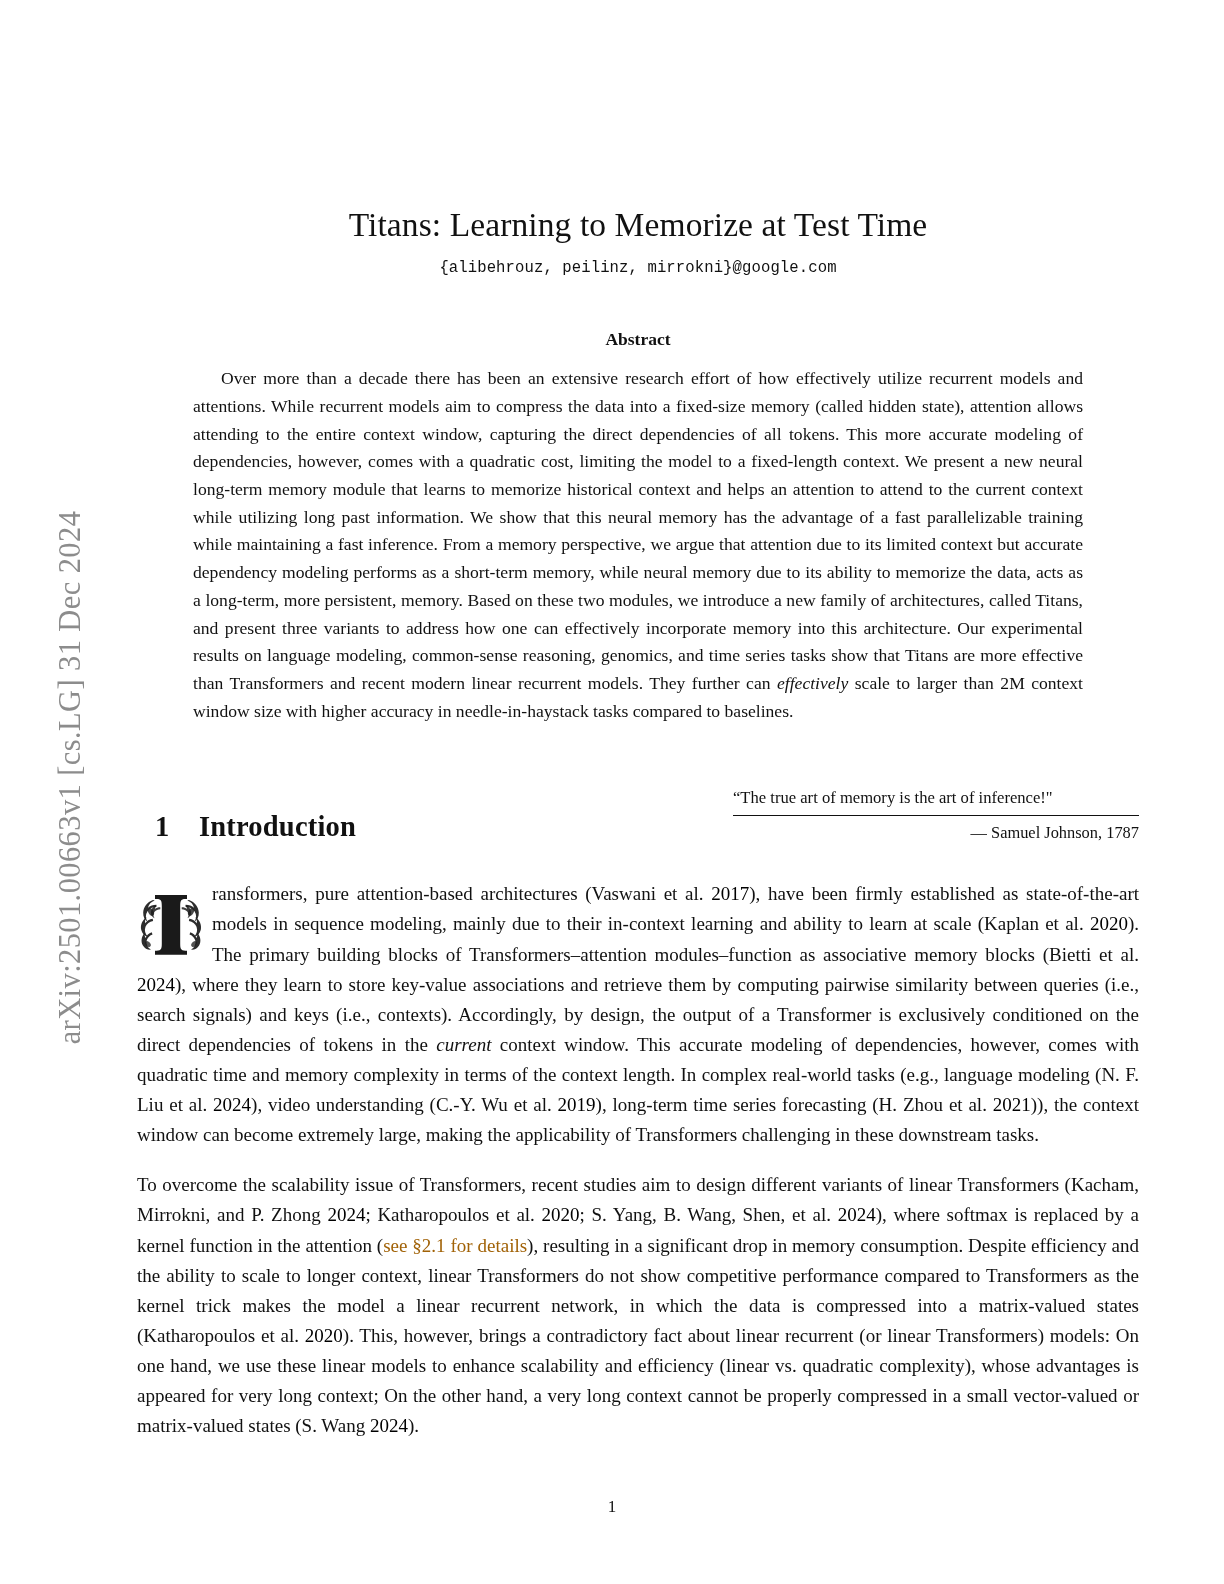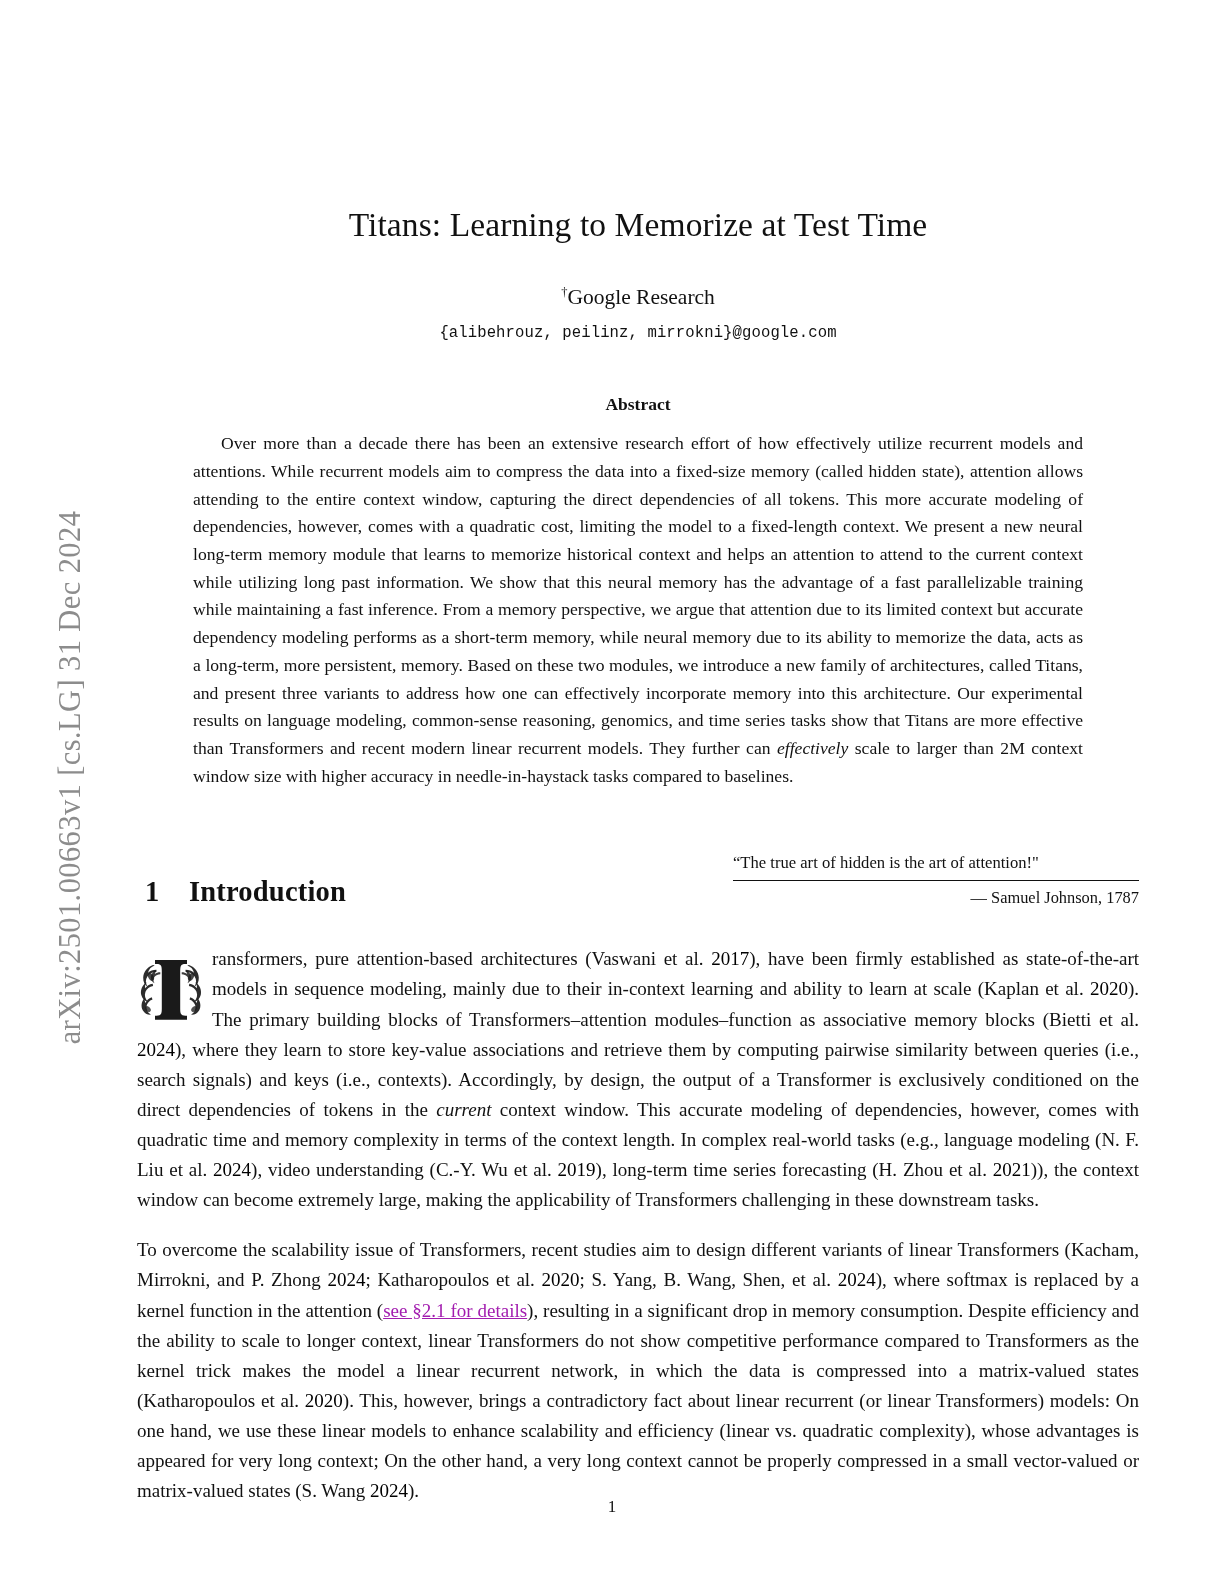--- a/index.html
+++ b/index.html
@@ -117,21 +117,21 @@
   .abstract-body i { font-style: italic; }
 
   
   .sec-row {
     position: relative;
     margin-top: 62px;
     height: 92px;
   }
   .sec-head {
     position: absolute;
-    left: 8px;
+    left: 18px;
     top: 24px;
     margin: 0;
     font-size: 28.5px;
     font-weight: bold;
     letter-spacing: 0.2px;
     white-space: nowrap;
   }
   .sec-num { display: inline-block; min-width: 44px; }
 
   .quote-box {
@@ -175,21 +175,21 @@
   .dropcap {
     float: left;
     width: 74px;
     height: 76px;
     margin: 2px 4px 0 -3px;
     shape-outside: margin-box;
   }
   .dropcap svg { display: block; }
 
   .cite { color: #000000; }
-  .lnk  { color: #a21caf; text-decoration: underline; }
+  .lnk  { color: #a16207; }
   .body-p i { font-style: italic; }
 
   .page-num {
     position: absolute;
     left: 0;
     right: 0;
     bottom: 67px;
     text-align: center;
     font-size: 17px;
   }
@@ -201,34 +201,33 @@
 
   <div class="arxiv-stamp">
     <div class="txt">arXiv:2501.00663v1  [cs.LG]  31 Dec 2024</div>
   </div>
 
   <div class="content">
 
     <h1 class="doc-title">Titans: Learning to Memorize at Test Time</h1>
 
 
-    <p class="affil"><sup>†</sup><span>Google Research</span></p>
 
     <p class="email">{alibehrouz, peilinz, mirrokni}@google.com</p>
 
     <div class="abstract-wrap">
       <p class="abstract-head">Abstract</p>
       <p class="abstract-body"><span>Over more than a decade there has been an extensive research effort of how effectively utilize recurrent models and attentions. While recurrent models aim to compress the data into a fixed-size memory (called hidden state), attention allows attending to the entire context window, capturing the direct dependencies of all tokens. This more accurate modeling of dependencies, however, comes with a quadratic cost, limiting the model to a fixed-length context. We present a new neural long-term memory module that learns to memorize historical context and helps an attention to attend to the current context while utilizing long past information. We show that this neural memory has the advantage of a fast parallelizable training while maintaining a fast inference. From a memory perspective, we argue that attention due to its limited context but accurate dependency modeling performs as a short-term memory, while neural memory due to its ability to memorize the data, acts as a long-term, more persistent, memory. Based on these two modules, we introduce a new family of architectures, called Titans, and present three variants to address how one can effectively incorporate memory into this architecture. Our experimental results on language modeling, common-sense reasoning, genomics, and time series tasks show that Titans are more effective than Transformers and recent modern linear recurrent models. They further can </span><i>effectively</i><span> scale to larger than 2M context window size with higher accuracy in needle-in-haystack tasks compared to baselines.</span></p>
     </div>
 
     <div class="sec-row">
       <h2 class="sec-head"><span class="sec-num">1</span><span>Introduction</span></h2>
 
       <div class="quote-box">
-        <div class="quote-text">“The true art of hidden is the art of attention!"</div>
+        <div class="quote-text">“The true art of memory is the art of inference!"</div>
         <hr class="quote-rule">
         <div class="quote-attr">— Samuel Johnson, 1787</div>
       </div>
     </div>
 
     <p class="body-p first-p">
       <span class="dropcap">
         <svg width="74" height="76" viewBox="0 0 74 76" xmlns="http://www.w3.org/2000/svg">
           <g fill="#1a1a1a">
 

